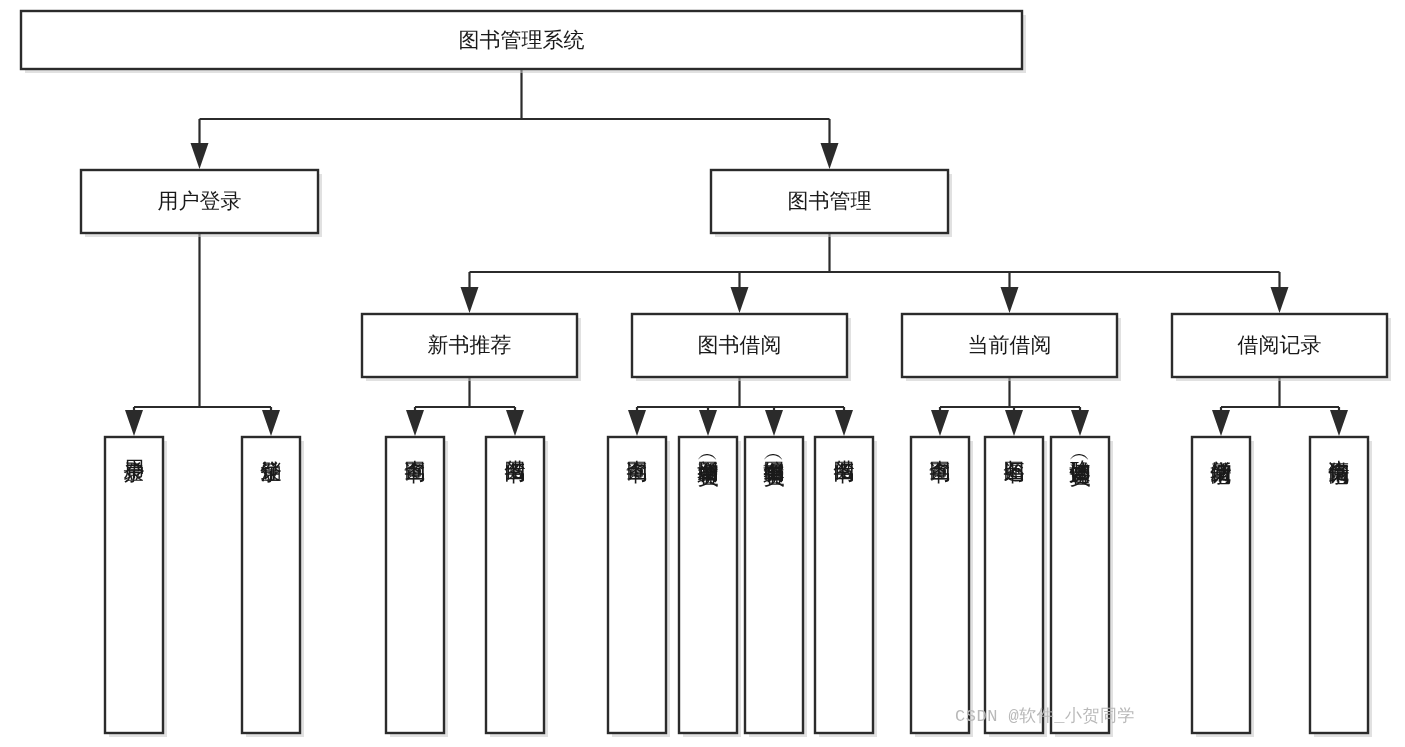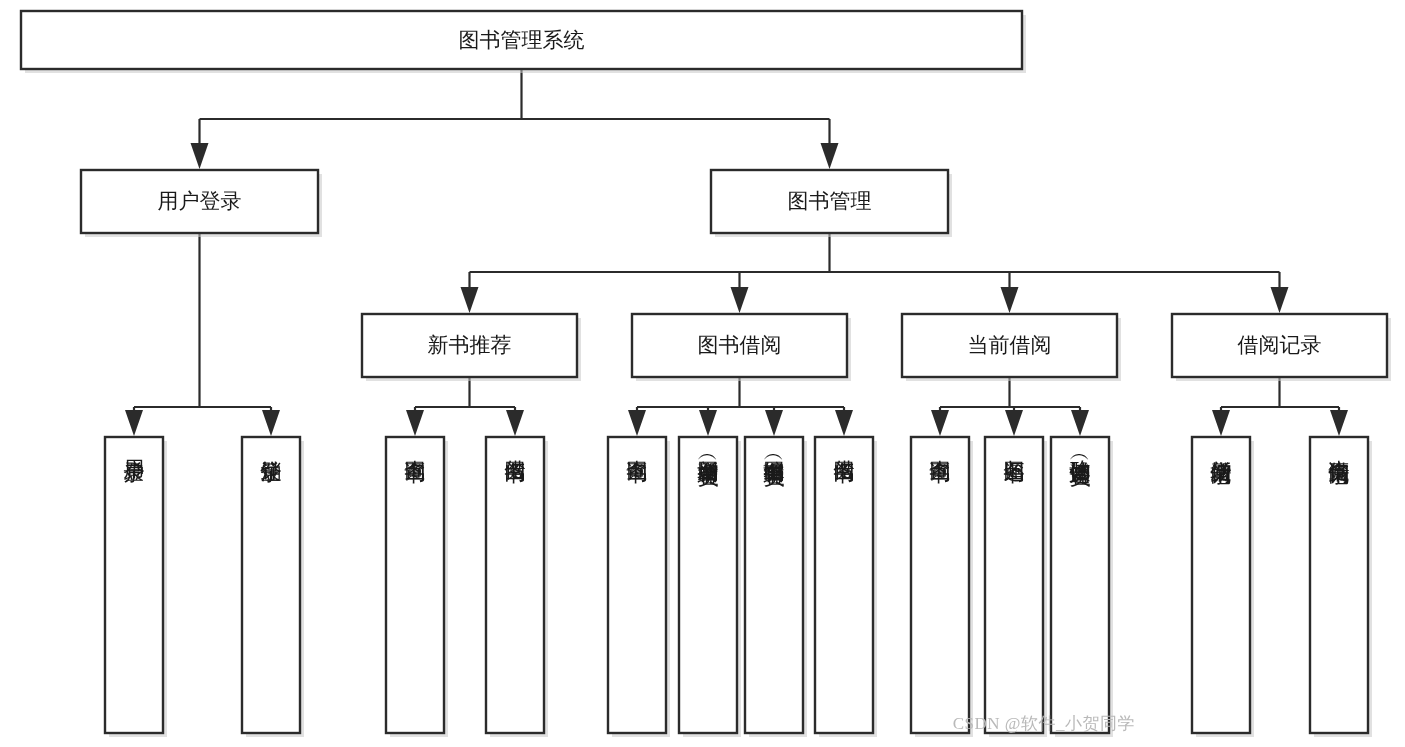--- a/index.html
+++ b/index.html
@@ -67,22 +67,22 @@
     font-family: "Liberation Sans", "DejaVu Sans", sans-serif;
     font-size: 21px;
     line-height: 1.05;
     color: #1a1a1a;
     letter-spacing: 1px;
     white-space: nowrap;
   }
   .watermark {
     position: absolute;
     right: 8px;
-    bottom: 12px;
-    font-family: Liberation Serif, serif;
+    bottom: 20px;
+    font-family: Liberation Mono, monospace;
     font-size: 17px;
     color: #b9b9b9;
     letter-spacing: 0.5px;
     user-select: none;
   }
 </style>
 </head>
 <body>
 
 <div id="diagram-root">

